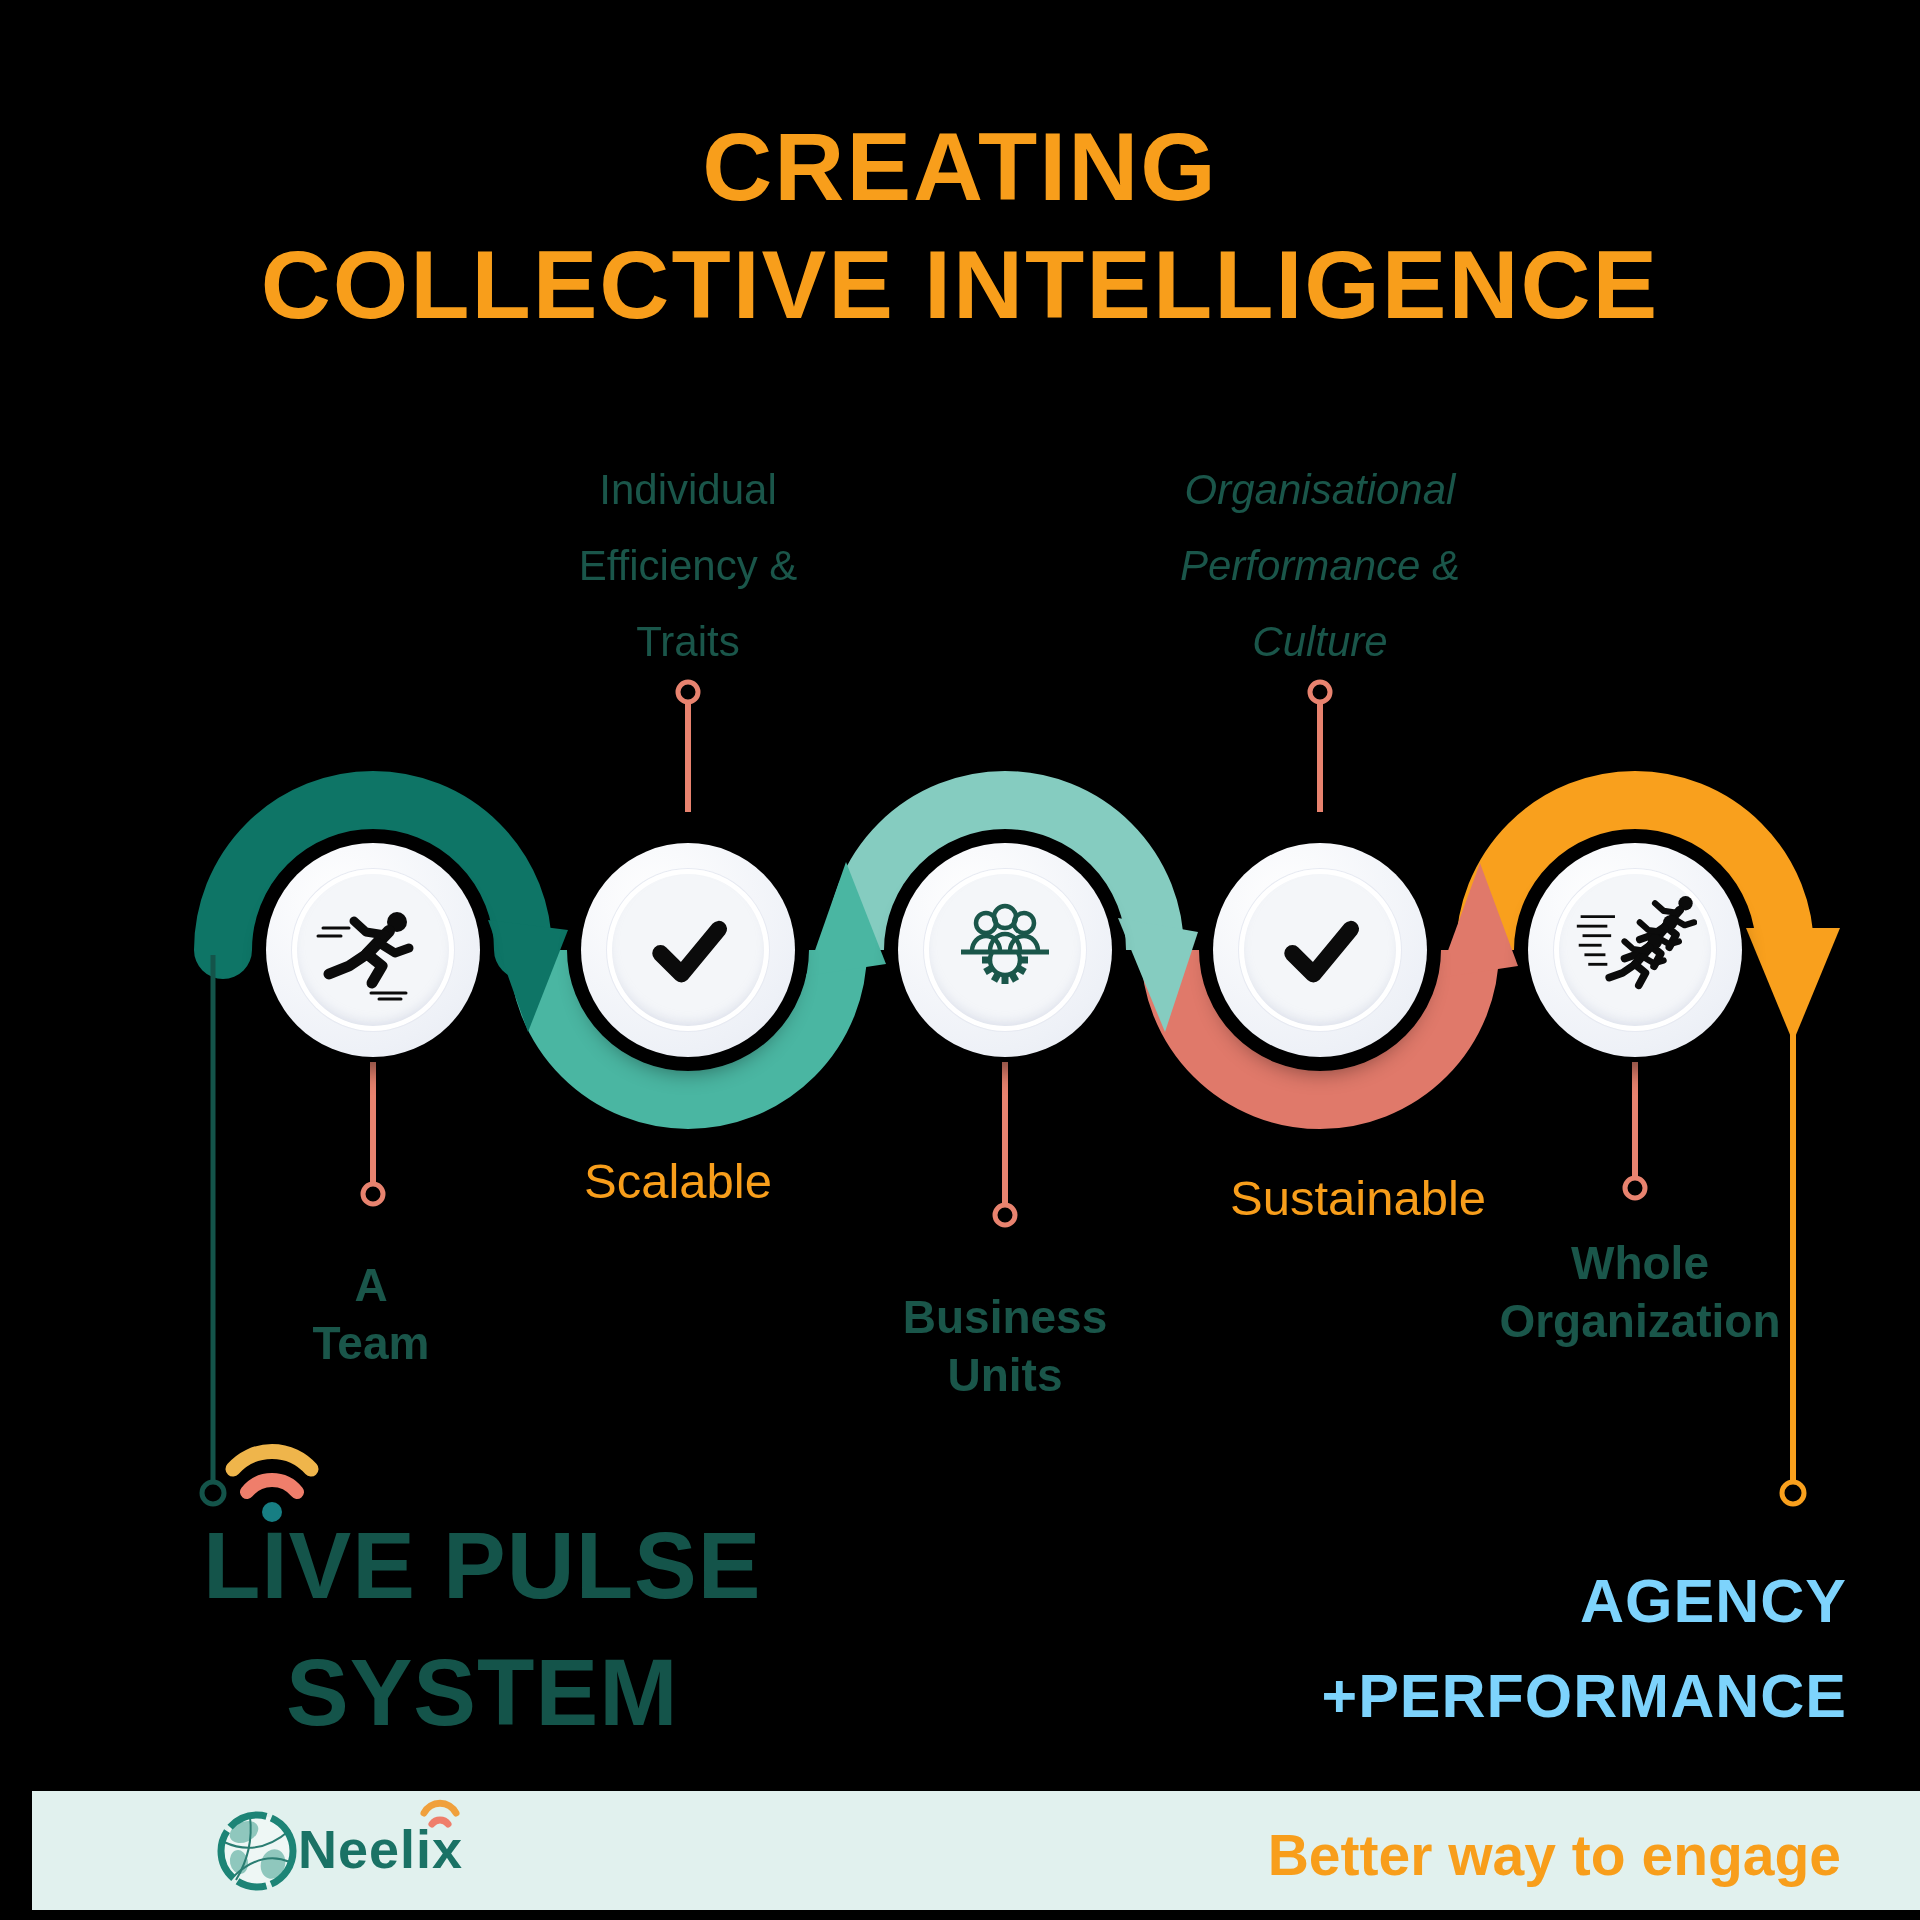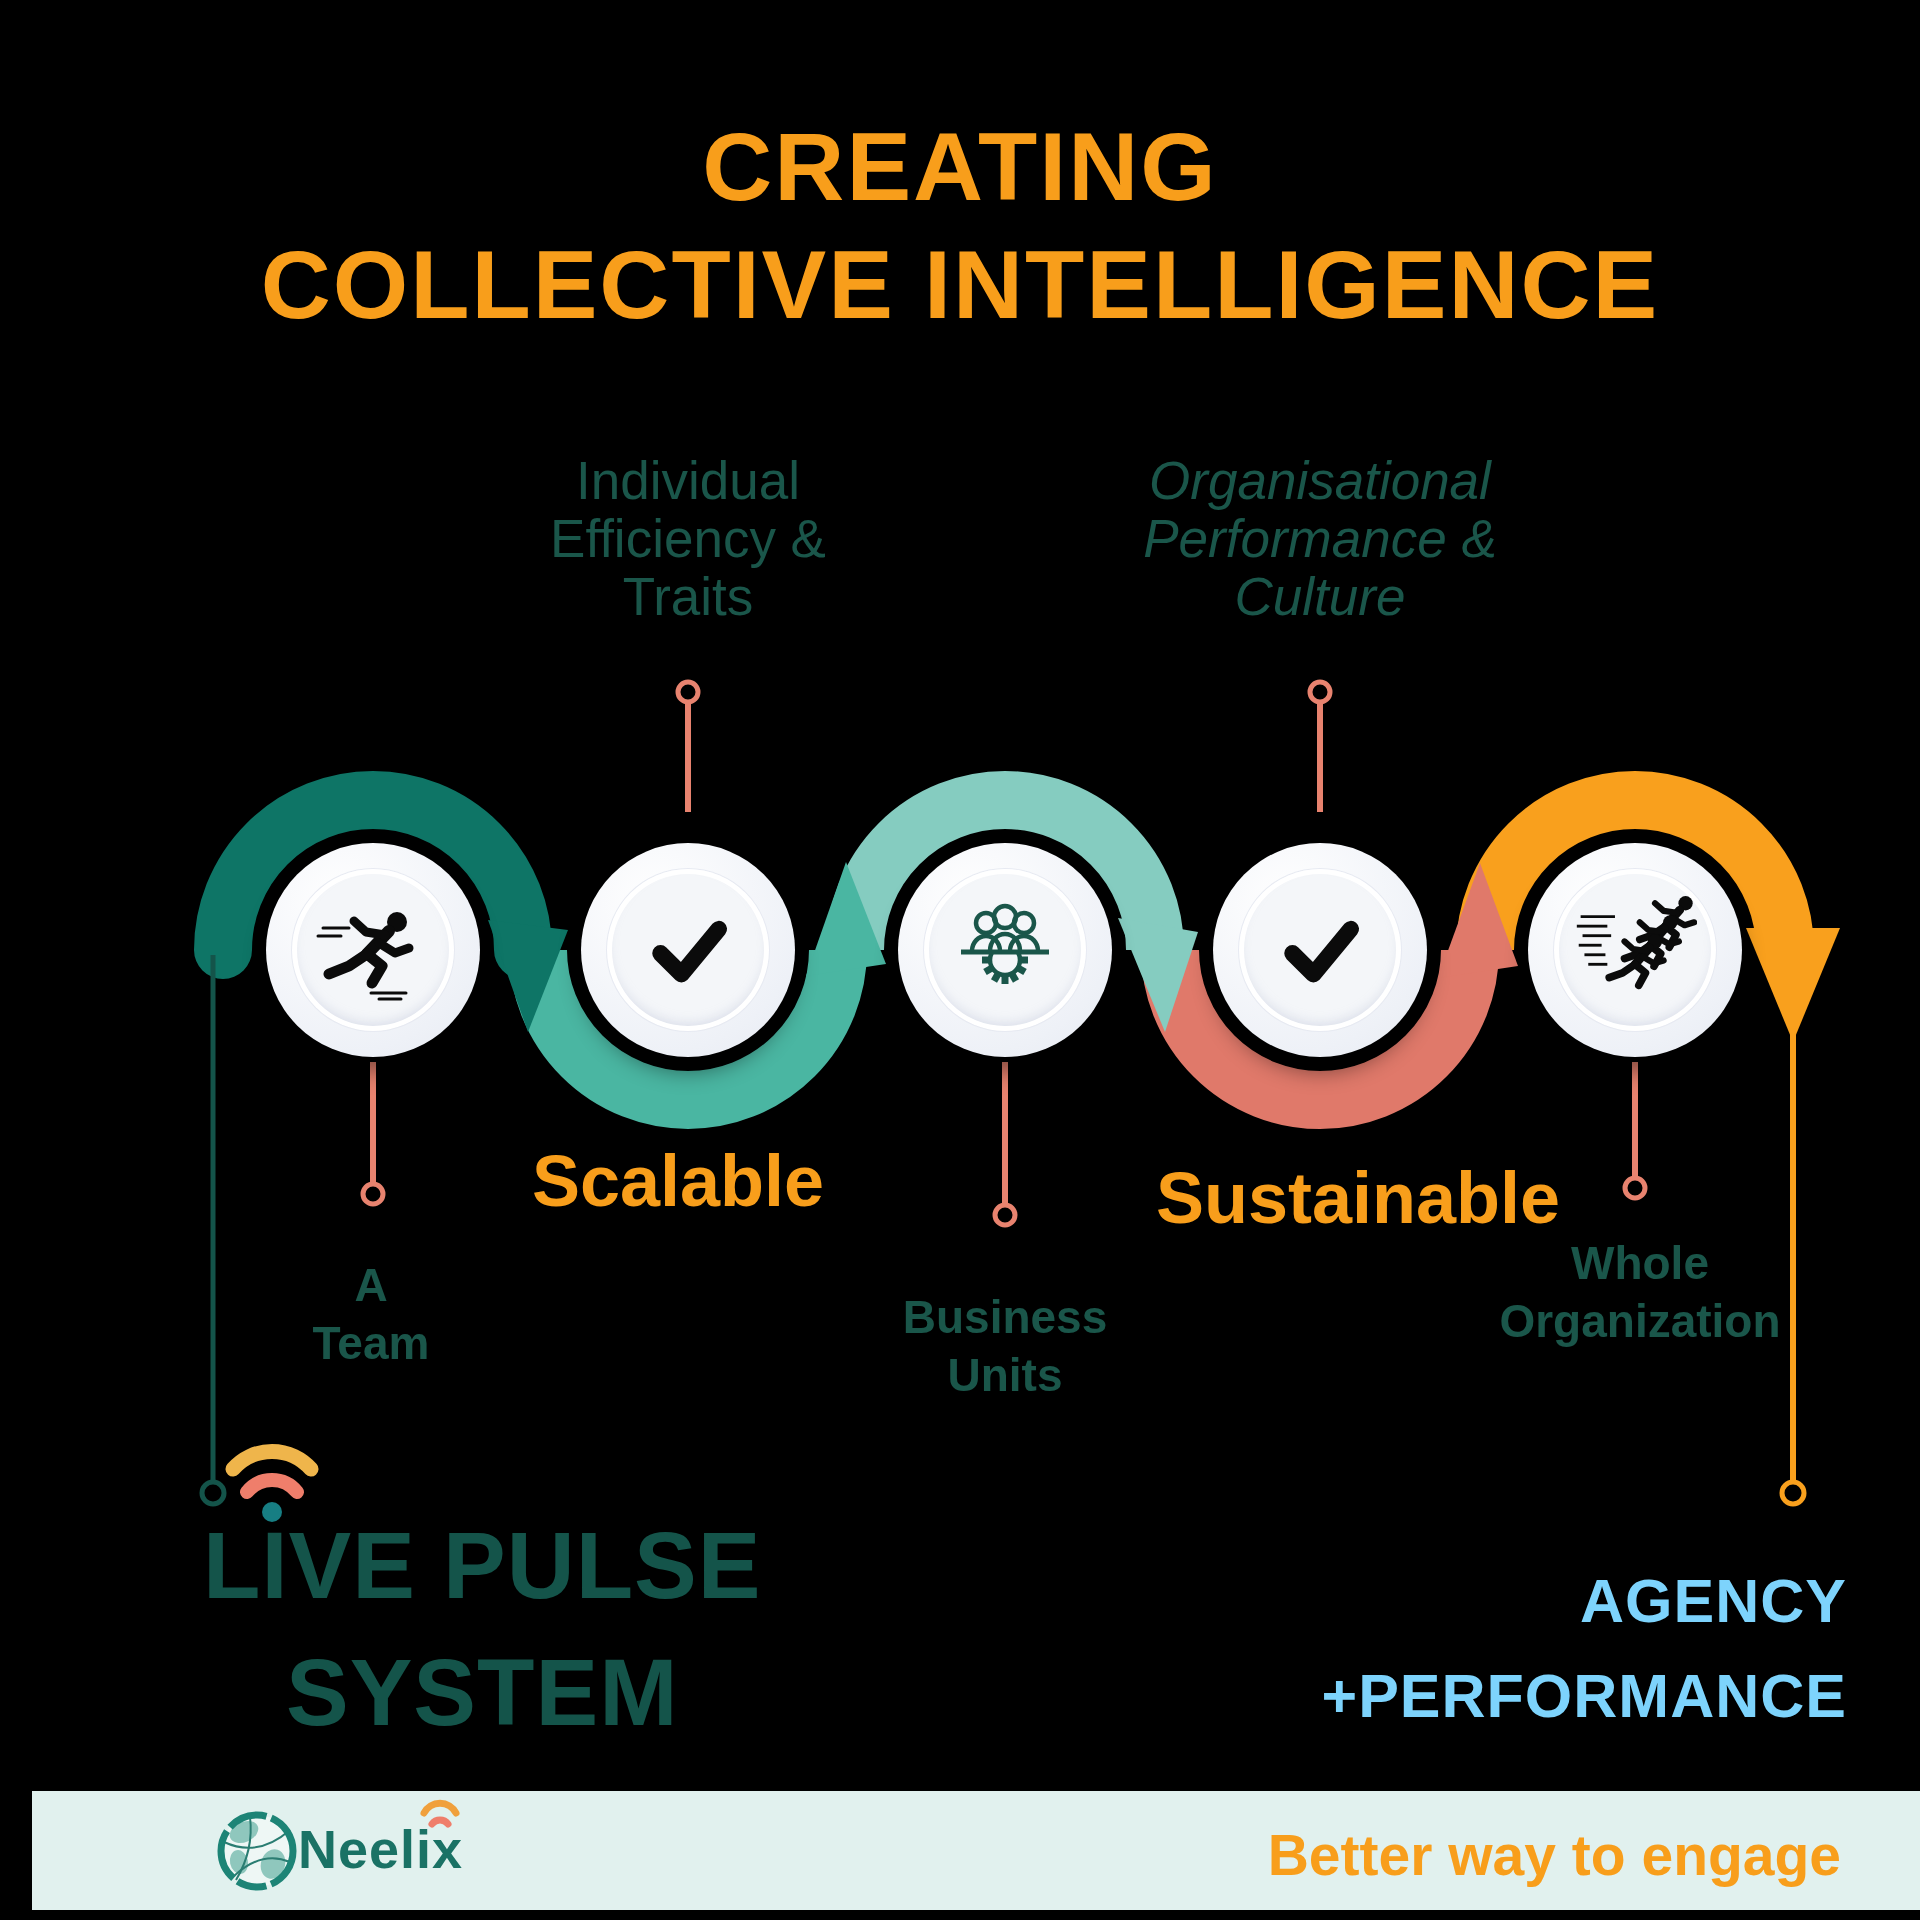--- a/index.html
+++ b/index.html
@@ -12,21 +12,21 @@
 
   
   .title{
     left:0;top:96px;width:1920px;text-align:center;
     color:#F89E1B;font-weight:bold;font-size:97px;line-height:118px;letter-spacing:2px;margin-top:12px;
   }
 
   
   .callout{
     top:452px;width:640px;text-align:center;transform:translateX(-50%);
-    color:#1A564A;font-size:53px;line-height:58px;font-weight:normal;
+    color:#1A564A;font-size:42px;line-height:76px;font-weight:normal;
   }
 
   
   #wave{left:0;top:0;pointer-events:none;}
 
   
   .node{
     width:214px;height:214px;border-radius:50%;
     background:radial-gradient(circle at 35% 28%, #ffffff 0%, #eef1f7 72%, #e6eaf2 100%);
     box-shadow:0 14px 22px rgba(0,0,0,.45);
@@ -34,21 +34,21 @@
   }
   .node-inner{
     width:162px;height:162px;border-radius:50%;
     background:#f4f6f9;
     box-shadow:inset 0 0 0 5px #ffffff, inset 0 -7px 12px rgba(170,180,205,.38), 0 0 0 1px #e7eaf2;
     display:flex;align-items:center;justify-content:center;
   }
 
   
   .quality{
-    transform:translateX(-50%);color:#F89E1B;font-weight:bold;font-size:72px;line-height:70px;
+    transform:translateX(-50%);color:#F89E1B;font-weight:normal;font-size:49px;line-height:70px;
   }
   .step-label{
     transform:translateX(-50%);text-align:center;color:#1A564A;
     font-weight:bold;font-size:46px;line-height:58px;
   }
 
   
   .endpoint-left{
     left:203px;top:1502px;color:#14544A;font-weight:bold;font-size:94px;line-height:127px;letter-spacing:1px;
   }

